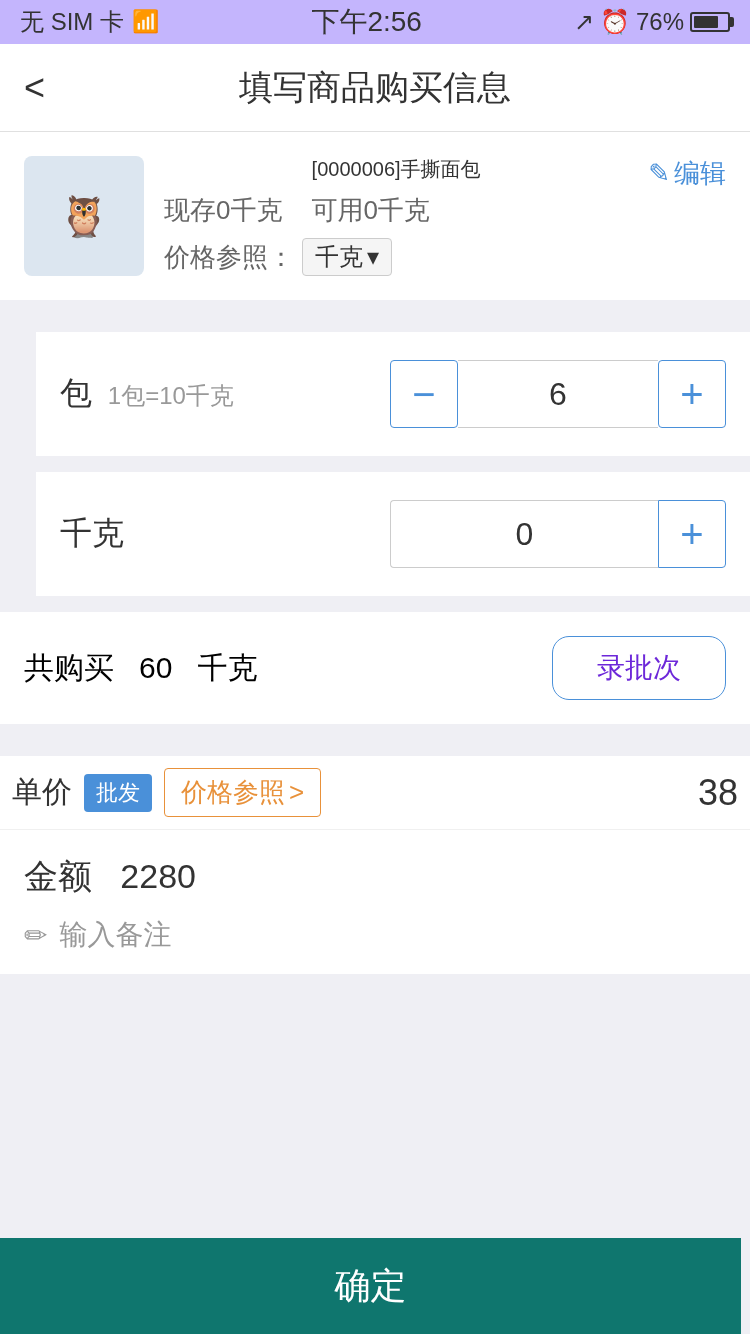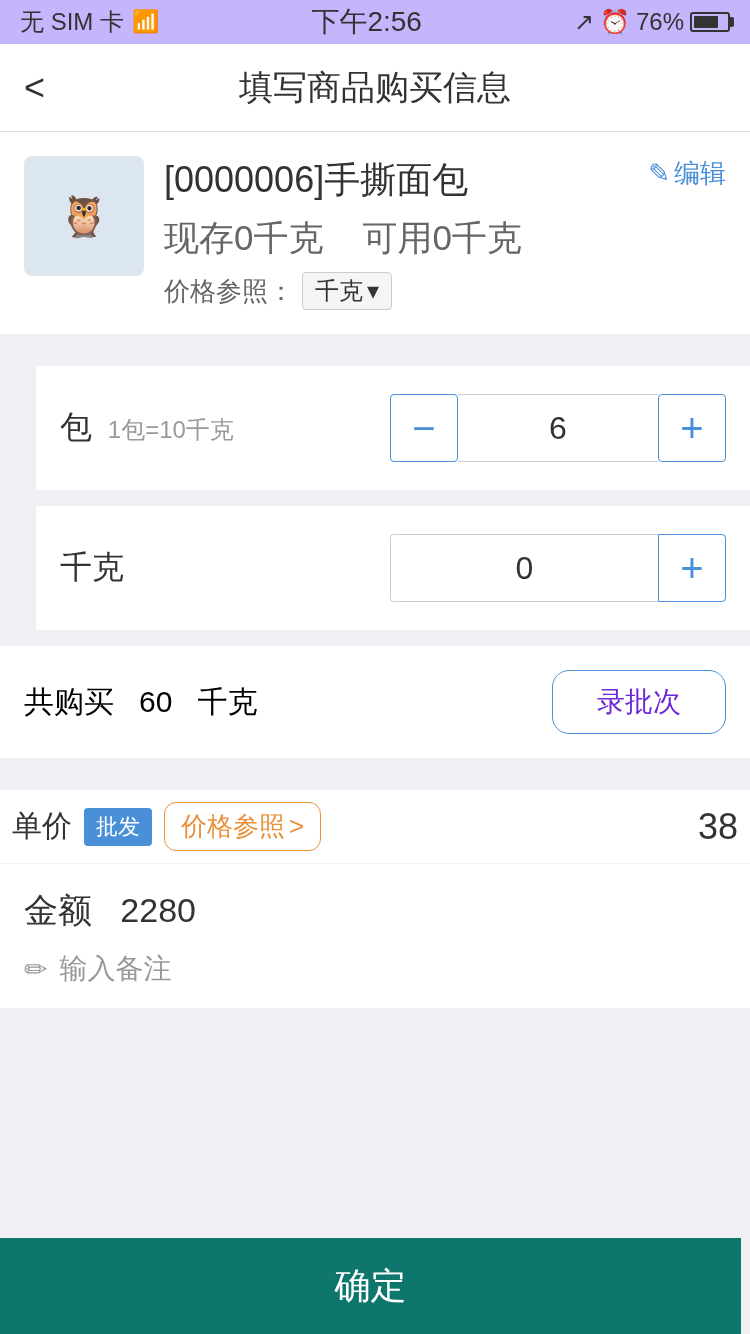--- a/index.html
+++ b/index.html
@@ -74,22 +74,22 @@
       width: 120px; height: 120px;
       background: #dce6f0;
       border-radius: 8px;
       display: flex; align-items: center; justify-content: center;
       flex-shrink: 0;
     }
     .product-thumb-logo {
       font-size: 40px; color: #7aa0c0;
     }
     .product-info { flex: 1; }
-    .product-name { font-size: 36px; font-weight: 500; color: #333; margin-bottom: 10px; }
-    .product-stock { font-size: 35px; color: #666; margin-bottom: 10px; }
+    .product-name { font-size: 20px; font-weight: 500; color: #333; margin-bottom: 10px; text-align: center; }
+    .product-stock { font-size: 26px; color: #666; margin-bottom: 10px; }
     .product-unit { font-size: 26px; color: #666; display: flex; align-items: center; gap: 8px; }
     .unit-badge {
       border: 1px solid #ccc;
       border-radius: 4px;
       padding: 2px 12px;
       font-size: 24px;
       color: #333;
       background: #f5f5f5;
       display: inline-flex; align-items: center; gap: 4px;
     }
@@ -201,21 +201,21 @@
       background: #4a90d9;
       color: #fff;
       font-size: 22px;
       padding: 4px 12px;
       border-radius: 4px;
     }
     .price-ref-btn {
       border: 1.5px solid #e8913a;
       color: #e8913a;
       background: #fff;
-      border-radius: 12px;
+      border-radius: 4px;
       padding: 6px 16px;
       font-size: 26px;
       cursor: pointer;
       display: flex; align-items: center; gap: 4px;
     }
     .price-value { margin-left: auto; font-size: 36px; color: #333; }
 
     
     .amount-section {
       background: #fff;

